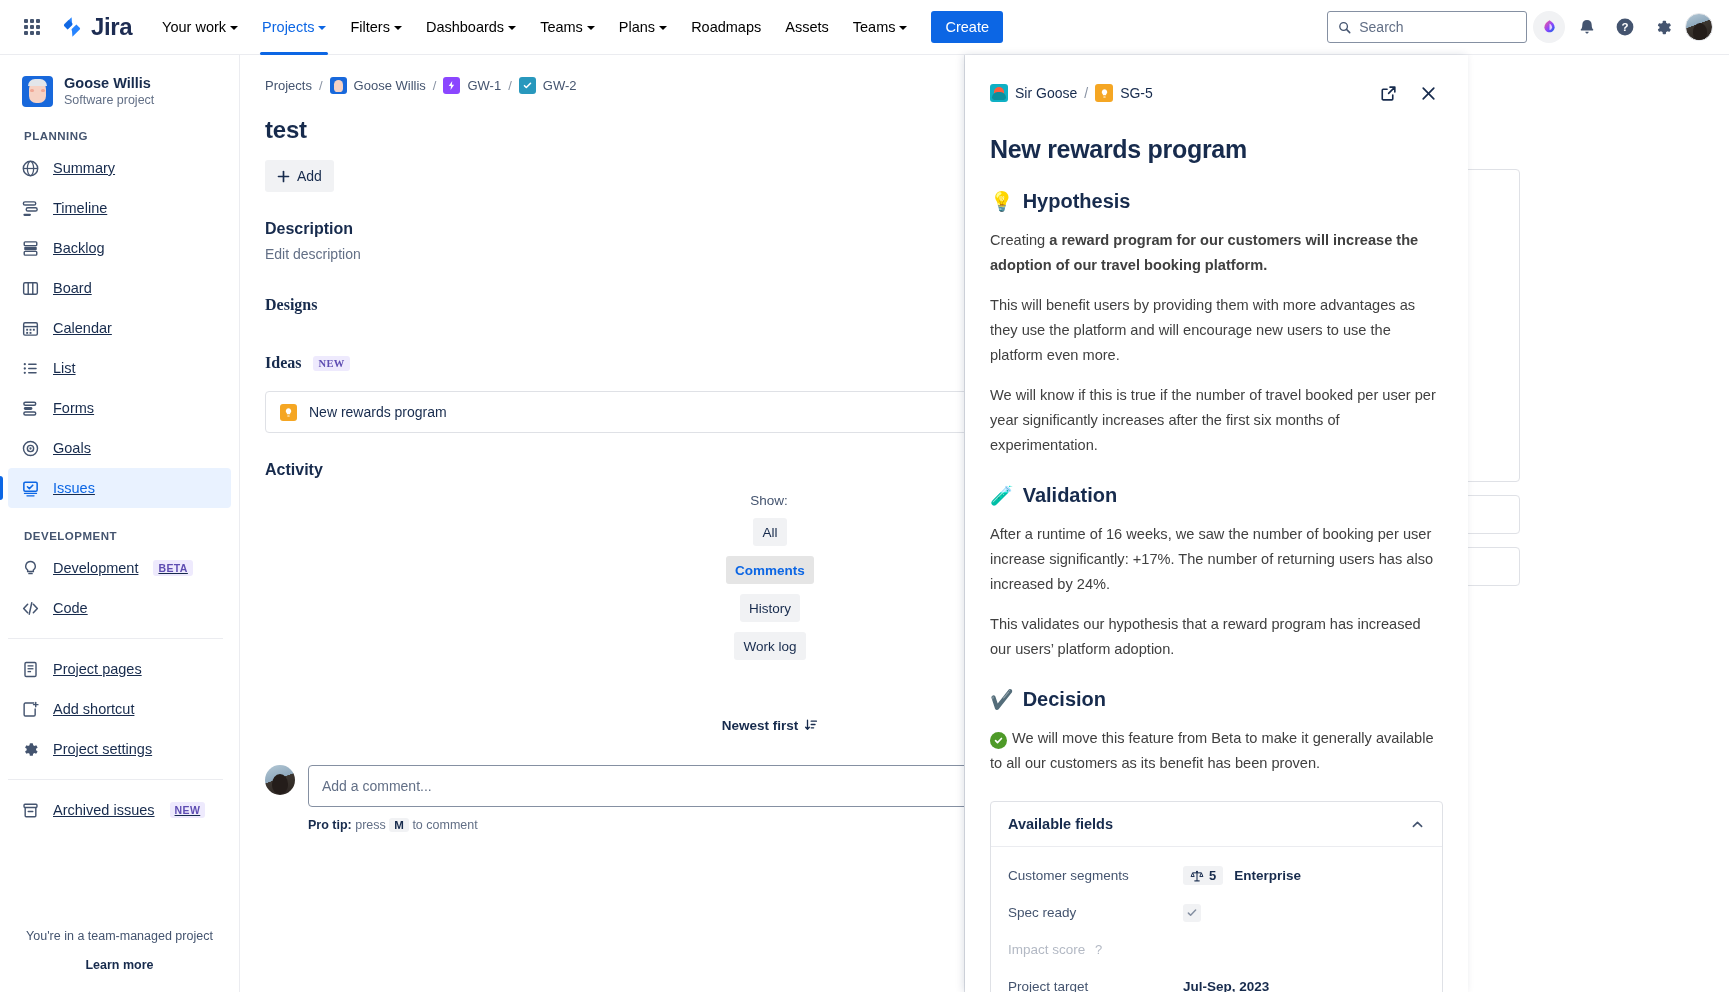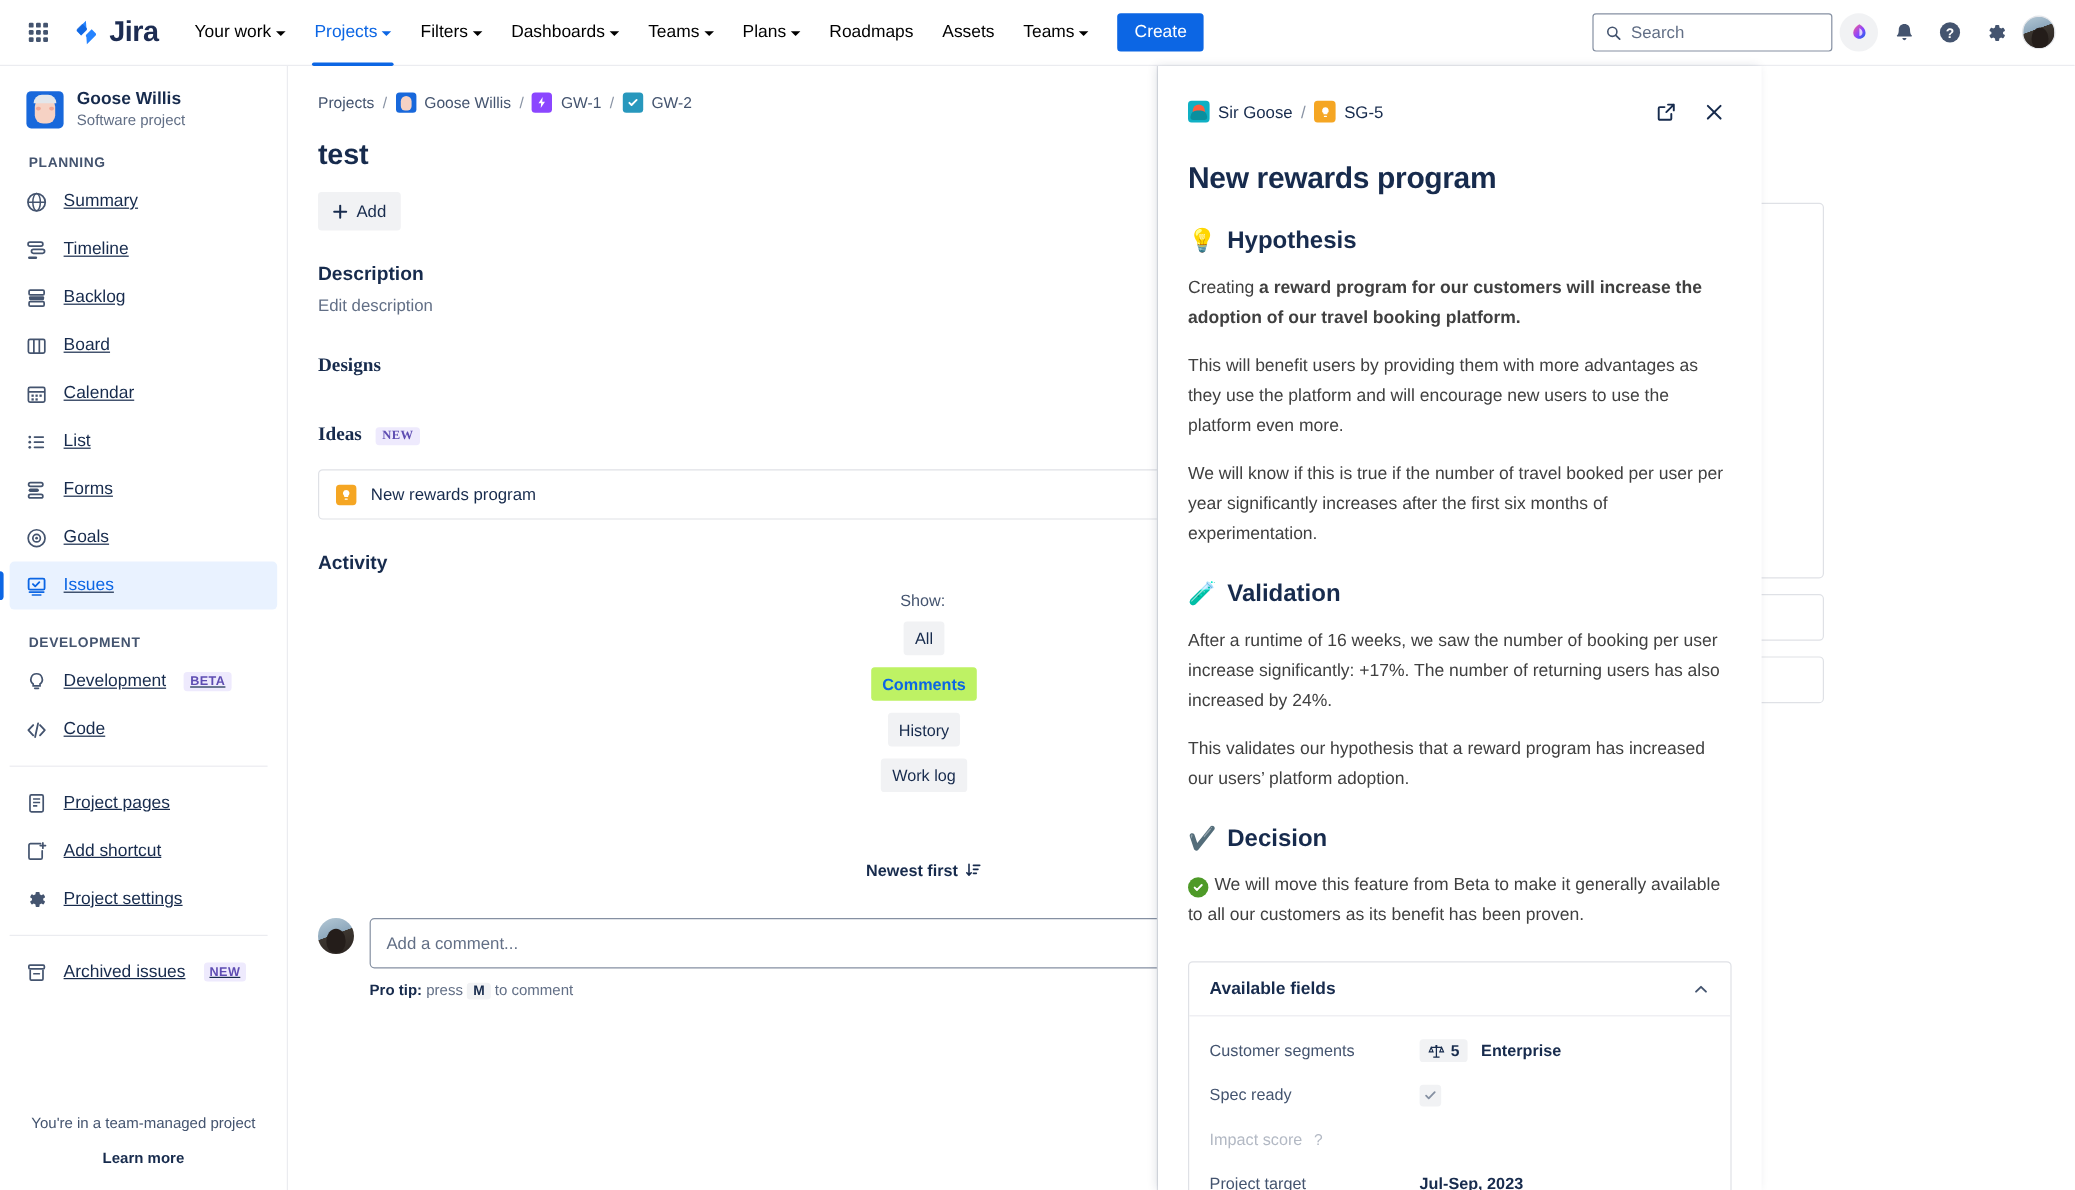--- a/index.html
+++ b/index.html
@@ -149,21 +149,21 @@
     width: 17px; height: 17px; border-radius: 3px; background: #F5A623; flex: 0 0 17px;
     display: flex; align-items: center; justify-content: center;
   }
   .idea-name { font-size: 14px; color: #172B4D; }
   .act-row { display: flex; align-items: center; gap: 10px; margin-top: 14px; flex-direction: column; }
   .act-label { font-size: 13.5px; color: #44546F; margin-right: 2px; }
   .filter-chip {
     height: 28px; padding: 0 9px; border-radius: 3px; background: #F1F2F4;
     font-size: 13.5px; color: #172B4D; display: flex; align-items: center; cursor: pointer;
   }
-  .filter-chip.sel { background: #bef264; color: #0C66E4; font-weight: 600; }
+  .filter-chip.sel { background: #e5e5e5; color: #0C66E4; font-weight: 600; }
   .summarise {
     height: 30px; padding: 0 11px; border-radius: 3px; background: #F1F2F4;
     color: #A5ADBA; font-size: 13.5px; display: flex; align-items: center; gap: 7px;
     margin-left: auto; cursor: default;
   }
   .sortctl { display: flex; align-items: center; gap: 6px; font-size: 13.5px;
              font-weight: 600; color: #172B4D; cursor: pointer; padding: 0 8px; height: 30px; border-radius:3px;}
   .comment-row { display: flex; gap: 13px; margin-top: 25px; align-items: flex-start; }
   .c-avatar {
     width: 30px; height: 30px; border-radius: 50%; flex: 0 0 30px; overflow: hidden; position: relative;

